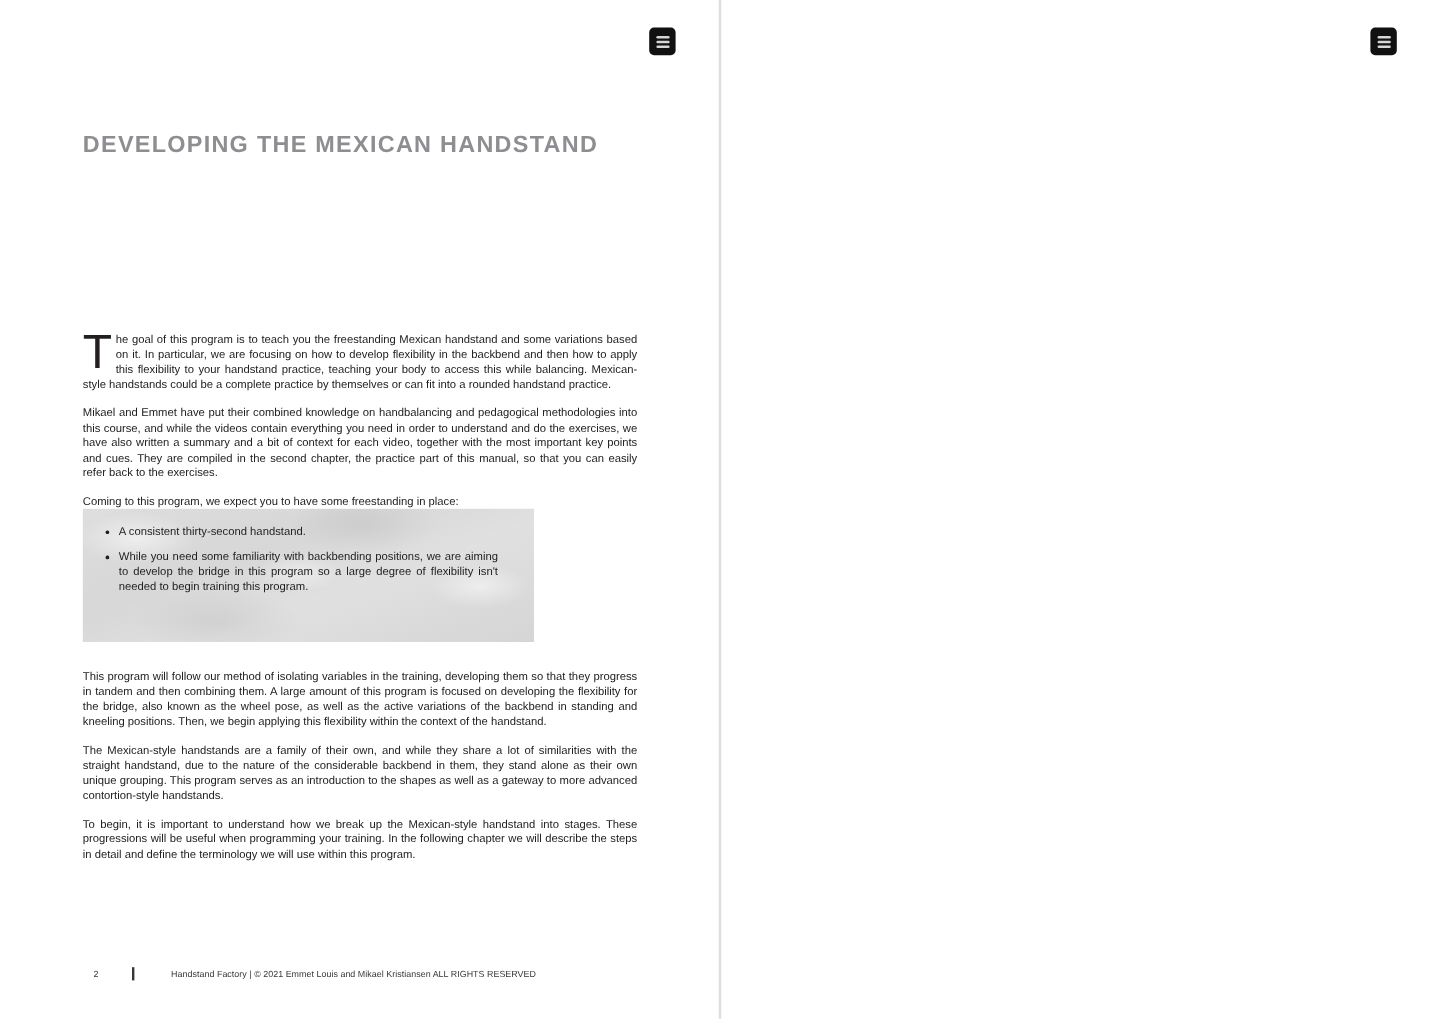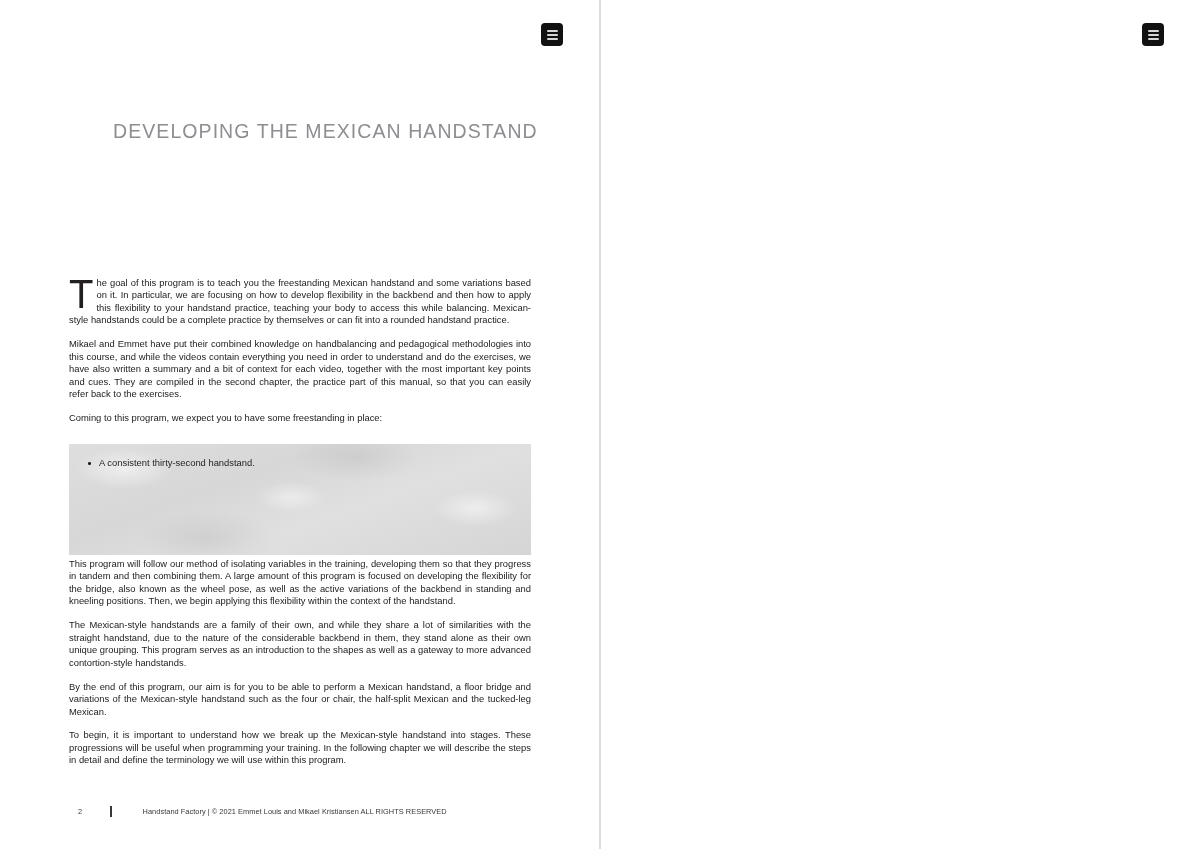--- a/index.html
+++ b/index.html
@@ -60,27 +60,26 @@
     width: 11px;
     height: 2px;
     background: #d6d6d6;
     border-radius: 1px;
   }
   .menu-btn i.short { width: 11px; }
 
   
   .chapter-title {
     position: absolute;
-    top: 120px;
+    top: 110px;
     font-size: 19.5px;
     letter-spacing: 0.055em;
-    font-weight: 400;
+    font-weight: 700;
     color: #8d8d92;
     white-space: nowrap;
-    margin-left: 44px;
   }
   .page-left .chapter-title { left: 69px; }
 
   
   .col {
     position: absolute;
     font-size: 9.4px;
     line-height: 12.45px;
     text-align: justify;
     color: #242021;
@@ -104,22 +103,22 @@
     font-weight: 400;
     margin: 1px 3px 0 0;
     color: #231f20;
     font-family: "Liberation Sans", sans-serif;
   }
 
   
   .callout {
     position: absolute;
     left: 69px;
-    top: 444px;
-    width: 462px;
+    top: 424px;
+    width: 376px;
     height: 111px;
     box-sizing: border-box;
     padding: 13px 30px 10px 16px;
     background:
       radial-gradient(ellipse 70px 30px at 12% 22%, rgba(255,255,255,0.55), rgba(255,255,255,0) 70%),
       radial-gradient(ellipse 90px 34px at 62% 12%, rgba(150,150,150,0.18), rgba(255,255,255,0) 70%),
       radial-gradient(ellipse 60px 26px at 88% 58%, rgba(255,255,255,0.5), rgba(255,255,255,0) 70%),
       radial-gradient(ellipse 100px 40px at 30% 85%, rgba(140,140,140,0.16), rgba(255,255,255,0) 70%),
       radial-gradient(ellipse 50px 22px at 48% 48%, rgba(255,255,255,0.45), rgba(255,255,255,0) 70%),
       linear-gradient(160deg, #dddedd 0%, #d6d7d6 35%, #dfe0df 60%, #d4d5d4 100%);
@@ -194,27 +193,27 @@
 
     <div class="col left-col">
       <p class="dropcap-para"><span class="dropcap">T</span><span>he goal of this program is to teach you the freestanding Mexican handstand and some variations based on it. In particular, we are focusing on how to develop flexibility in the backbend and then how to apply this flexibility to your handstand practice, teaching your body to access this while balancing. Mexican-style handstands could be a complete practice by themselves or can fit into a rounded handstand practice.</span></p>
       <p>Mikael and Emmet have put their combined knowledge on handbalancing and pedagogical methodologies into this course, and while the videos contain everything you need in order to understand and do the exercises, we have also written a summary and a bit of context for each video, together with the most important key points and cues. They are compiled in the second chapter, the practice part of this manual, so that you can easily refer back to the exercises.</p>
       <p>Coming to this program, we expect you to have some freestanding in place:</p>
     </div>
 
     <div class="callout">
       <ul>
         <li>A consistent thirty-second handstand.</li>
+        <li>While you need some familiarity with backbending positions, we are aiming to develop the bridge in this program so a large degree of flexibility isn't needed to begin training this program.</li>
       </ul>
     </div>
 
     <div class="col left-col-2">
       <p>This program will follow our method of isolating variables in the training, developing them so that they progress in tandem and then combining them. A large amount of this program is focused on developing the flexibility for the bridge, also known as the wheel pose, as well as the active variations of the backbend in standing and kneeling positions. Then, we begin applying this flexibility within the context of the handstand.</p>
       <p>The Mexican-style handstands are a family of their own, and while they share a lot of similarities with the straight handstand, due to the nature of the considerable backbend in them, they stand alone as their own unique grouping. This program serves as an introduction to the shapes as well as a gateway to more advanced contortion-style handstands.</p>
-      <p>By the end of this program, our aim is for you to be able to perform a Mexican handstand, a floor bridge and variations of the Mexican-style handstand such as the four or chair, the half-split Mexican and the tucked-leg Mexican.</p>
       <p>To begin, it is important to understand how we break up the Mexican-style handstand into stages. These progressions will be useful when programming your training. In the following chapter we will describe the steps in detail and define the terminology we will use within this program.</p>
     </div>
 
     <div class="footer">
       <span class="pno">2</span>
       <span class="bar"></span>
       <span>Handstand Factory | © 2021 Emmet Louis and Mikael Kristiansen ALL RIGHTS RESERVED</span>
     </div>
   </div>
 

